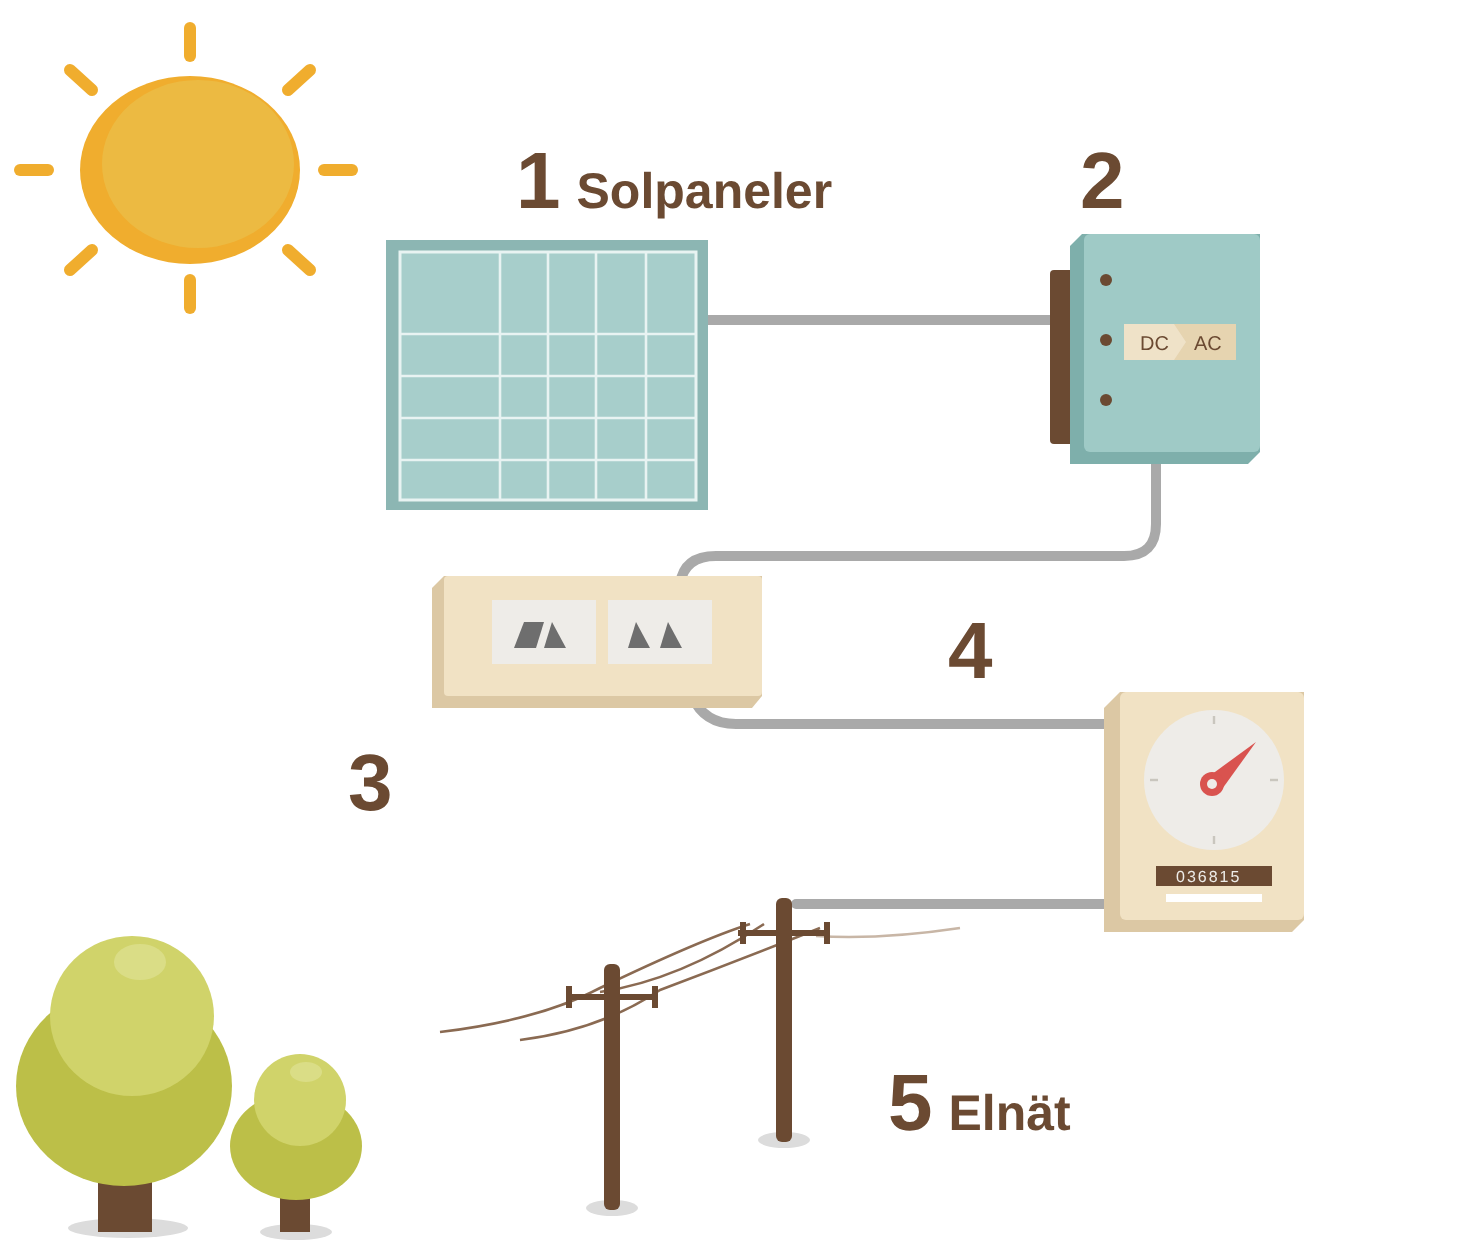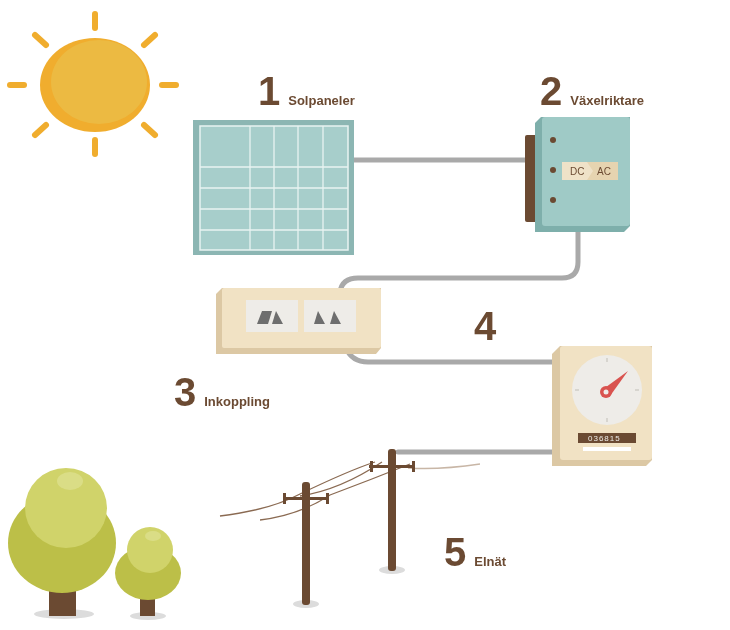--- a/index.html
+++ b/index.html
@@ -1,20 +1,20 @@
 <!DOCTYPE html>
 <html><head>
   <meta charset="utf-8">
   <style>
     html, body { margin: 0; padding: 0; background: #ffffff; }
     body { width: 730px; height: 630px; overflow: hidden; position: relative; font-family: "Liberation Sans", sans-serif; }
     #scene { position: absolute; left: 0; top: 0; width: 730px; height: 630px; }
     .label { position: absolute; display: flex; align-items: baseline; color: #6b4a32; font-family: "Liberation Sans", sans-serif; font-weight: bold; white-space: nowrap; }
     .label .num { font-size: 40px; line-height: 40px; margin-right: 8px; }
-    .label .txt { font-size: 13px; line-height: 21px; }
+    .label .txt { font-size: 25px; line-height: 21px; }
     .tiny { font-family: "Liberation Sans", sans-serif; }
   </style>
 </head>
 <body>
 
 <svg id="scene" viewBox="0 0 730 630" xmlns="http://www.w3.org/2000/svg">
 
   <g>
     <g stroke="#f0ad2e" stroke-width="6" stroke-linecap="round">
       <line x1="95" y1="14" x2="95" y2="28"></line>
@@ -143,26 +143,24 @@
   </g>
 </svg>
 
 <div class="label" style="left:258px; top:71px;">
   <span class="num">1</span>
   <span class="txt">Solpaneler</span>
 </div>
 
 <div class="label" style="left:540px; top:71px;">
   <span class="num">2</span>
-  <span class="txt">Växelriktare</span>
 </div>
 
 <div class="label" style="left:174px; top:372px;">
   <span class="num">3</span>
-  <span class="txt">Inkoppling</span>
 </div>
 
 <div class="label" style="left:474px; top:306px;">
   <span class="num">4</span>
 </div>
 
 <div class="label" style="left:444px; top:532px;">
   <span class="num">5</span>
   <span class="txt">Elnät</span>
 </div>

